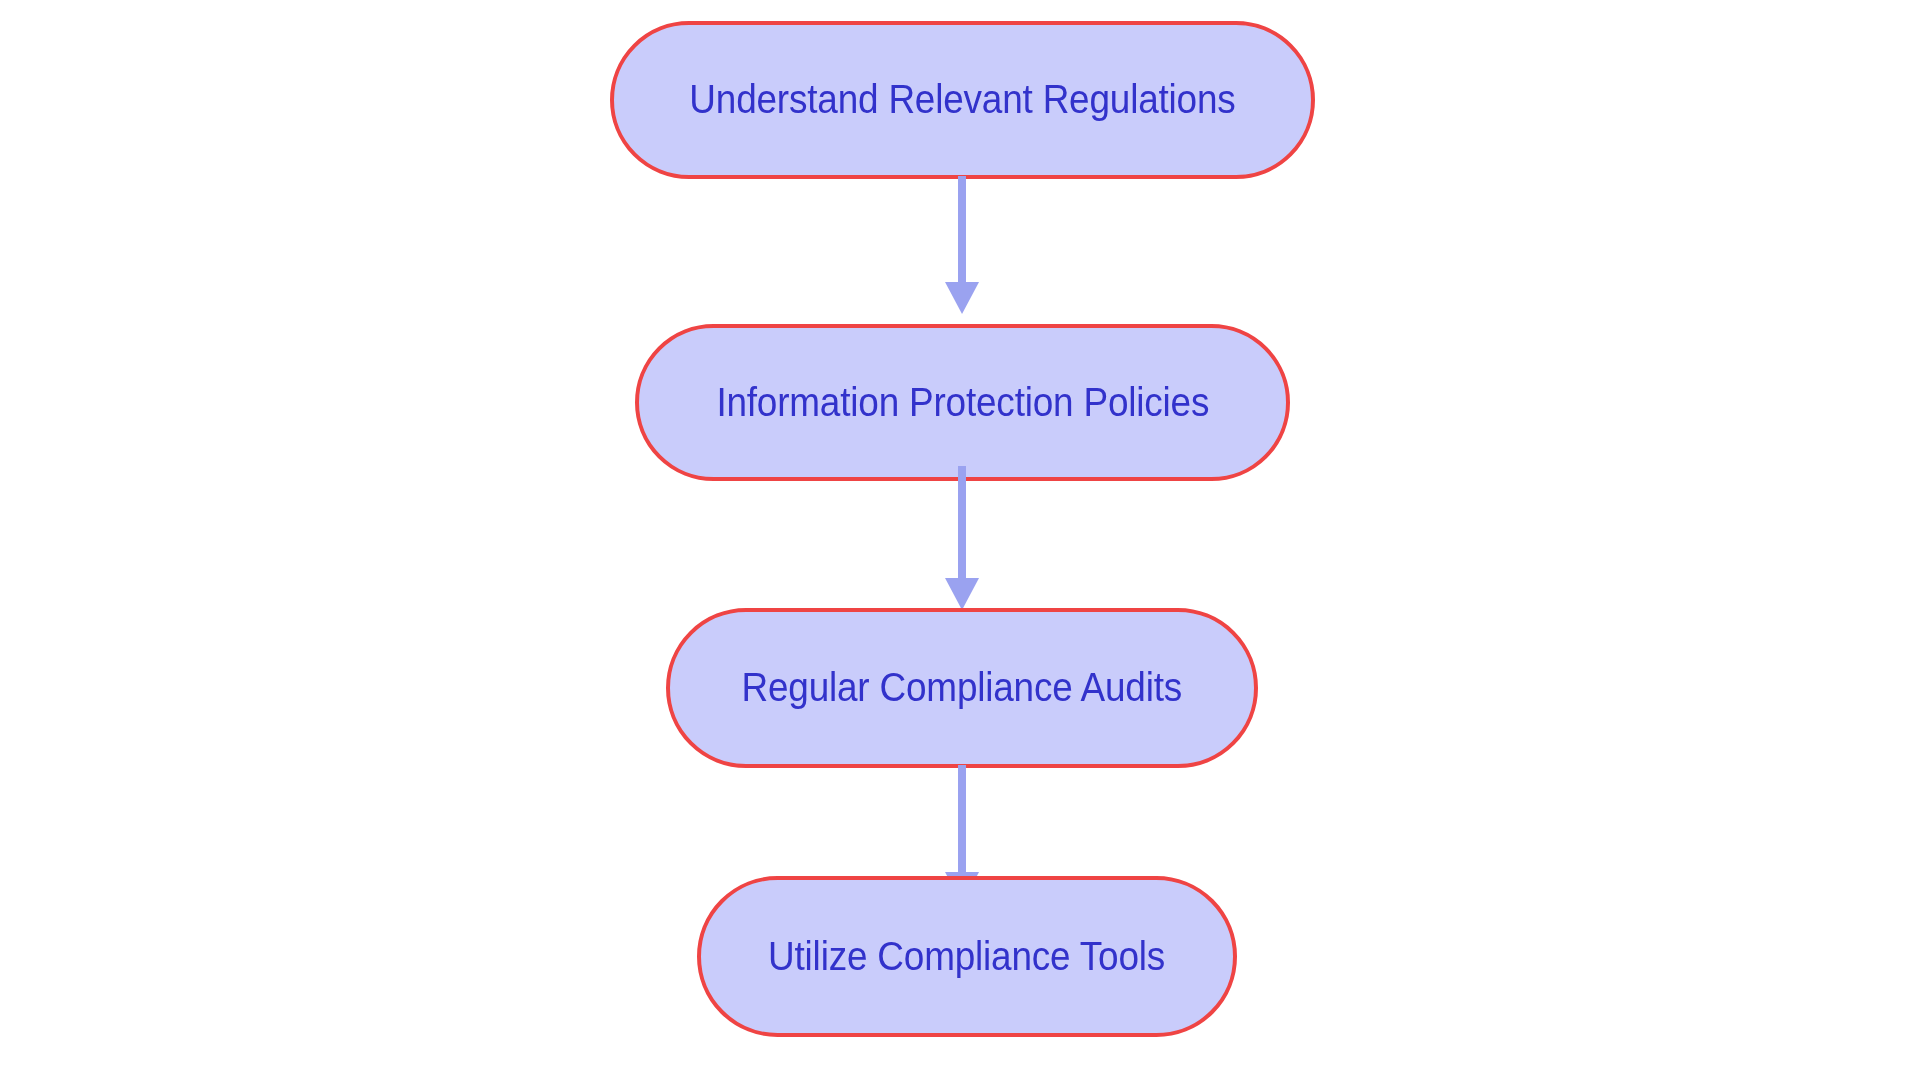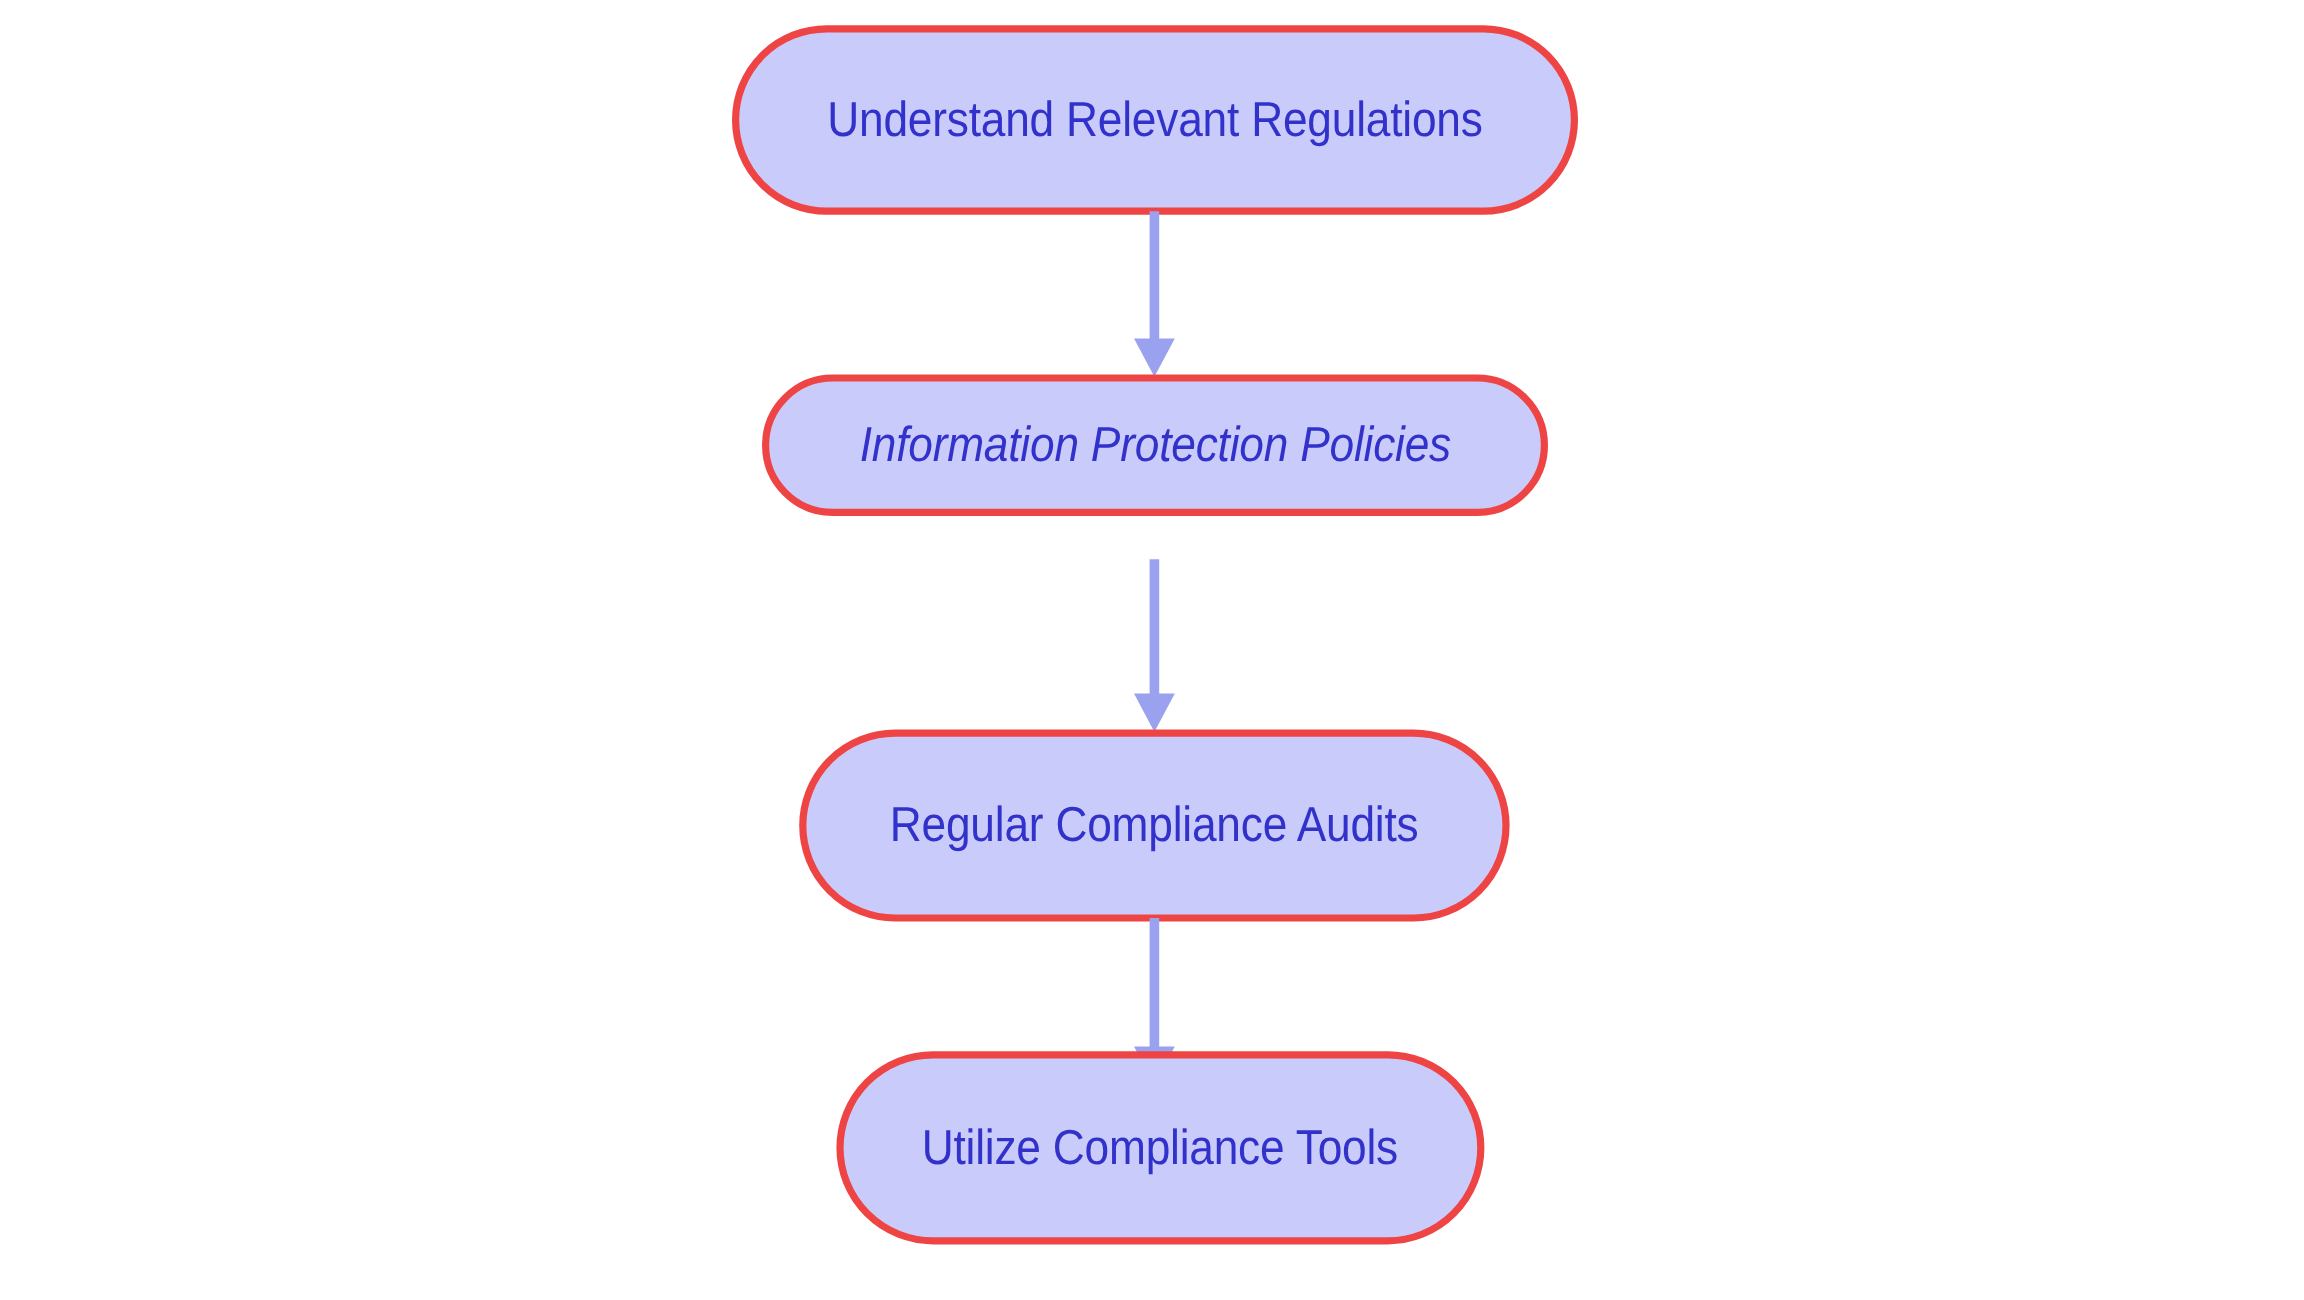--- a/index.html
+++ b/index.html
@@ -19,21 +19,21 @@
     position: relative;
     width: 1920px;
     height: 1083px;
     background: #ffffff;
   }
 
   .flow-node {
     position: absolute;
     box-sizing: border-box;
     background: #c9ccfb;
-    border: 6px solid #ef4444;
+    border: 4px solid #ef4444;
     border-radius: 999px;
     display: flex;
     align-items: center;
     justify-content: center;
     text-align: center;
   }
 
   .flow-node-label {
     color: #3232cb;
     font-family: "Liberation Sans", "DejaVu Sans", sans-serif;
@@ -41,21 +41,21 @@
     font-weight: 400;
     letter-spacing: -0.2px;
     line-height: 1.1;
     white-space: nowrap;
     transform: scaleX(0.9);
     transform-origin: center center;
   }
 
   
   #node-0 { left: 610px;  top: 21px;   width: 705px; height: 158px; }
-  #node-1 { left: 635px;  top: 312px;  width: 655px; height: 118px; font-style: italic; }
+  #node-1 { left: 635px;  top: 324px;  width: 655px; height: 157px; }
   #node-2 { left: 666px;  top: 608px;  width: 592px; height: 160px; align-items: center; }
   #node-3 { left: 697px;  top: 876px;  width: 540px; height: 161px; }
 
   .flow-edge {
     position: absolute;
     left: 0;
     top: 0;
     overflow: visible;
     pointer-events: none;
   }

